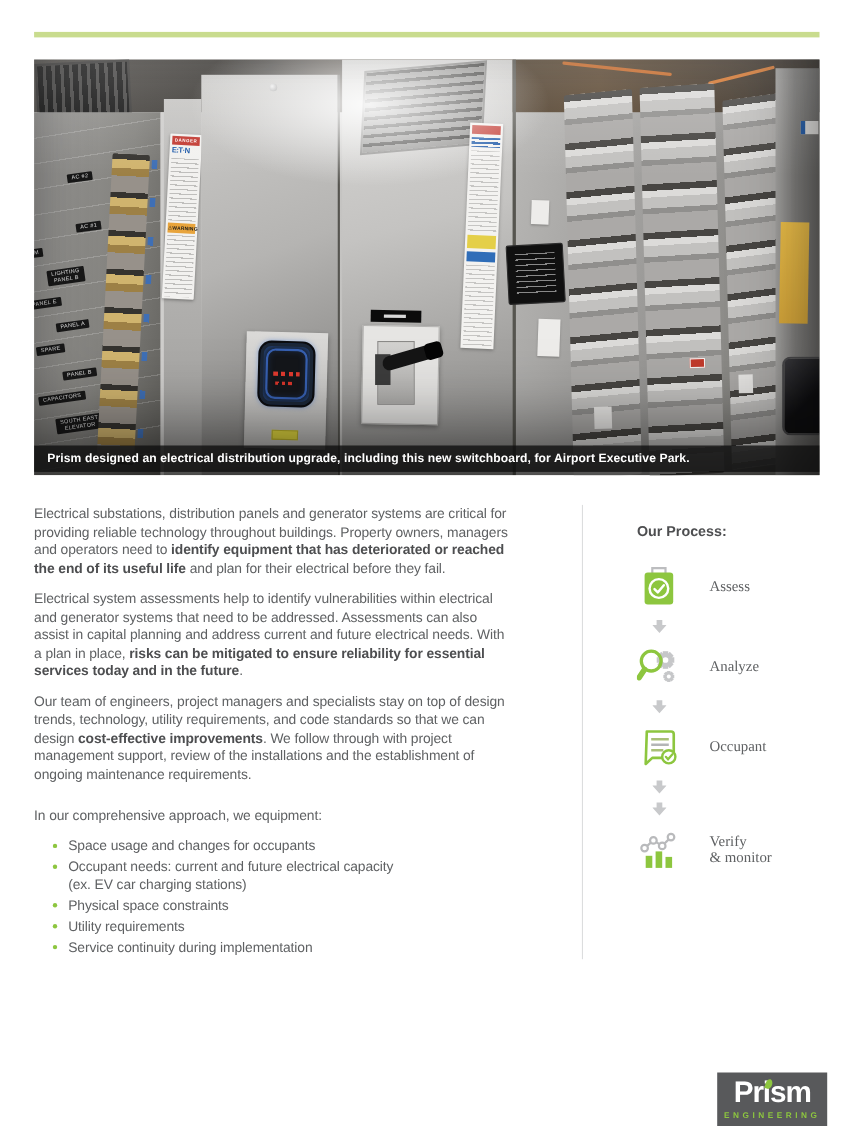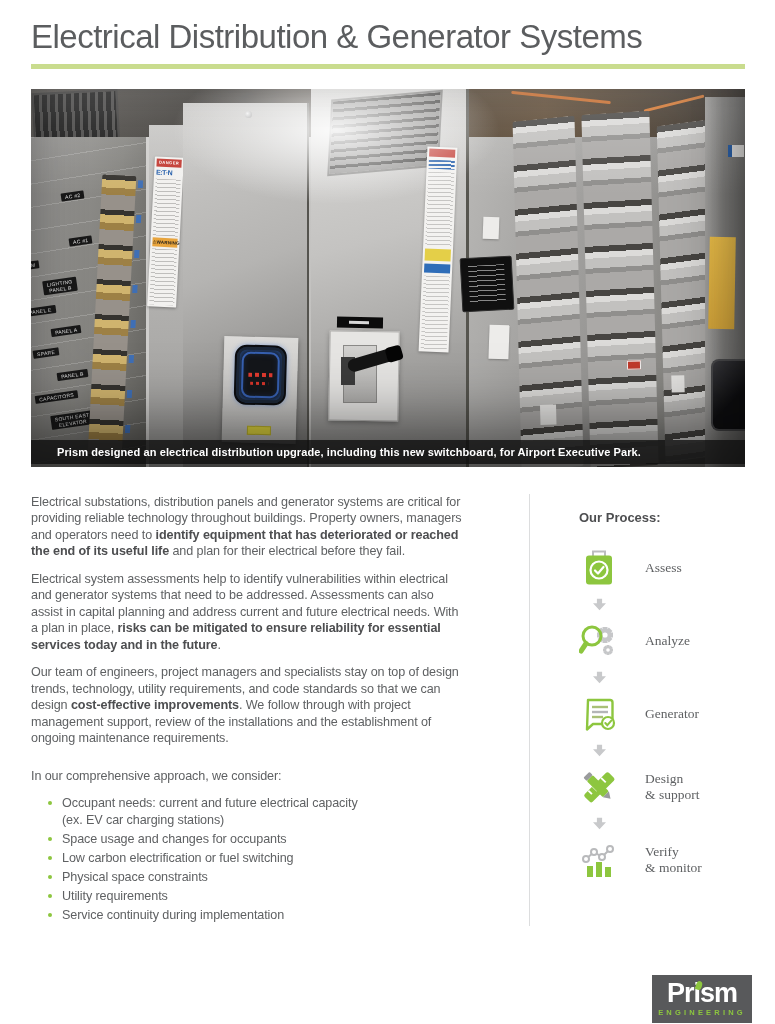--- a/index.html
+++ b/index.html
@@ -132,21 +132,21 @@
     background:linear-gradient(180deg,#eec04a,#d9a93c); transform:rotate(1deg); }
   .etag { position:absolute; right:1px; top:48px; width:16px; height:12px; background:#e9e8e6; border-left:4px solid #1a57a8; }
   .cwindow { position:absolute; right:0; top:262px; width:34px; height:72px; border-radius:8px 0 0 8px;
     background:linear-gradient(135deg,#3a3a3e,#101012 60%); border:2px solid #4a4a4c; border-right:0; }
 
   .ph-flare { position:absolute; left:140px; top:-34px; width:330px; height:150px; z-index:3; pointer-events:none;
     background:radial-gradient(ellipse at center,rgba(255,255,255,0.9),rgba(255,255,255,0) 70%); }
 
   .ph-caption { position:absolute; left:0; right:0; bottom:3px; height:24px; z-index:5;
     background:rgba(14,14,14,0.78); color:#ffffff; font-size:11px; font-weight:bold;
-    display:flex; align-items:center; padding-left:26px; letter-spacing:0.1px; }
+    display:flex; align-items:center; padding-left:12px; letter-spacing:0.1px; }
 
   
   .main { display:flex; margin:27px 30px 0 31px; }
   .article { width:436px; color:#5f6163; font-size:12.6px; line-height:16.5px; letter-spacing:-0.1px; }
   .article p { margin-bottom:11px; }
   .article .bold { font-weight:bold; color:#4d4e50; }
   .list-intro { margin-top:21px; }
   .bullets { list-style:none; margin-top:9px; }
   .bullets li { position:relative; padding-left:31px; margin-bottom:2.5px; white-space:pre-line; }
   .bullets li::before { content:''; position:absolute; left:17px; top:6px; width:4px; height:4px;
@@ -169,21 +169,20 @@
   .logo-sub { color:#8dc63f; font-size:7.5px; font-weight:bold; letter-spacing:3.2px; margin-top:2px; }
   .logo-tagline { margin-top:7px; color:#87888a; font-size:8.5px; font-weight:bold;
     letter-spacing:2.2px; text-align:right; white-space:nowrap; }
 </style>
 </head>
 <body>
 
 <div class="page">
 
   <div class="header">
-    <h1 class="title">Electrical Distribution &amp; Generator Systems</h1>
     <div class="rule"></div>
   </div>
 
   <div class="photo">
     <div class="ph-ceiling">
       <span class="cable c1"></span>
       <span class="cable c2"></span>
     </div>
     <div class="ph-grille-tl"></div>
 
@@ -265,26 +264,25 @@
     <div class="ph-vignette"></div>
     <div class="ph-caption">Prism designed an electrical distribution upgrade, including this new switchboard, for Airport Executive Park.</div>
   </div>
 
   <div class="main">
 
     <div class="article">
       <p><span>Electrical substations, distribution panels and generator systems are critical for providing reliable technology throughout buildings. Property owners, managers and operators need to </span><span class="bold">identify equipment that has deteriorated or reached the end of its useful life</span><span> and plan for their electrical before they fail.</span></p>
       <p><span>Electrical system assessments help to identify vulnerabilities within electrical and generator systems that need to be addressed.  Assessments can also assist in capital planning and address current and future electrical needs. With a plan in place, </span><span class="bold">risks can be mitigated to ensure reliability for essential services today and in the future</span><span>.</span></p>
       <p><span>Our team of engineers, project managers and specialists stay on top of design trends, technology, utility requirements, and code standards so that we can design </span><span class="bold">cost-effective improvements</span><span>. We follow through with project management support, review of the installations and the establishment of ongoing maintenance requirements.</span></p>
-      <p class="list-intro">In our comprehensive approach, we consider:</p>
+      <p class="list-intro">In our comprehensive approach, we equipment:</p>
       <ul class="bullets">
+        <li>Space usage and changes for occupants</li>
         <li>Occupant needs: current and future electrical capacity
 (ex. EV car charging stations)</li>
-        <li>Space usage and changes for occupants</li>
-        <li>Low carbon electrification or fuel switching</li>
         <li>Physical space constraints</li>
         <li>Utility requirements</li>
         <li>Service continuity during implementation</li>
       </ul>
     </div>
 
     <div class="sidebar">
       <div class="process-heading">Our Process:</div>
 
       <div class="step">
@@ -337,48 +335,26 @@
         <span class="step-icon">
           <svg viewBox="0 0 40 40" width="40" height="46">
             <path d="M9 6 h22 a2.5 2.5 0 0 1 2.5 2.5 v19 a2.5 2.5 0 0 1 -2.5 2.5 h-17 l-6 5.5 z" fill="none" stroke="#8dc63f" stroke-width="2.4" stroke-linejoin="round"></path>
             <line x1="13" y1="13" x2="29" y2="13" stroke="#a9c077" stroke-width="2.4"></line>
             <line x1="13" y1="18" x2="29" y2="18" stroke="#b4b5b7" stroke-width="2.4"></line>
             <line x1="13" y1="23" x2="24" y2="23" stroke="#a9c077" stroke-width="2.4"></line>
             <circle cx="29" cy="29" r="6" fill="#ffffff" stroke="#8dc63f" stroke-width="2.2"></circle>
             <path d="M26.3 29 l2 2.2 l4 -4.6" fill="none" stroke="#8dc63f" stroke-width="2" stroke-linecap="round"></path>
           </svg>
         </span>
-        <span class="step-label">Generator</span>
+        <span class="step-label">Occupant</span>
       </div>
       <svg class="step-arrow" viewBox="0 0 20 18" width="13" height="12">
           <path d="M6 0 h8 v7 h6 l-10 11 l-10 -11 h6 z" fill="#c8c9cb"></path>
         </svg>
 
-      <div class="step">
-        <span class="step-icon">
-          <svg viewBox="0 0 40 40" width="40" height="46">
-            <g transform="rotate(-45 20 20)">
-              <rect x="3" y="15" width="34" height="11" rx="2" fill="#8dc63f"></rect>
-              <g stroke="#ffffff" stroke-width="1.8">
-                <line x1="10" y1="15" x2="10" y2="20"></line>
-                <line x1="16" y1="15" x2="16" y2="21.5"></line>
-                <line x1="22" y1="15" x2="22" y2="20"></line>
-                <line x1="28" y1="15" x2="28" y2="21.5"></line>
-              </g>
-            </g>
-            <g transform="rotate(45 20 20)">
-              <rect x="7" y="16" width="23" height="8.5" rx="1.5" fill="#8dc63f"></rect>
-              <path d="M30 16 l6.5 4.2 l-6.5 4.3 z" fill="#9a9b9d"></path>
-              <rect x="2.5" y="16" width="4.5" height="8.5" rx="1" fill="#9a9b9d"></rect>
-            </g>
-          </svg>
-        </span>
-        <span class="step-label">Design
-&amp; support</span>
-      </div>
       <svg class="step-arrow" viewBox="0 0 20 18" width="13" height="12">
           <path d="M6 0 h8 v7 h6 l-10 11 l-10 -11 h6 z" fill="#c8c9cb"></path>
         </svg>
 
       <div class="step">
         <span class="step-icon">
           <svg viewBox="0 0 40 40" width="40" height="46">
             <polyline points="7,19 15,12 23,17 31,9" fill="none" stroke="#b9babc" stroke-width="2"></polyline>
             <circle cx="7" cy="19" r="3" fill="#ffffff" stroke="#b9babc" stroke-width="2"></circle>
             <circle cx="15" cy="12" r="3" fill="#ffffff" stroke="#b9babc" stroke-width="2"></circle>

